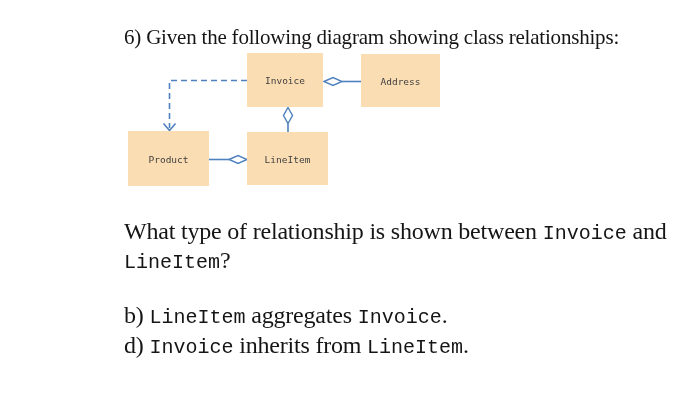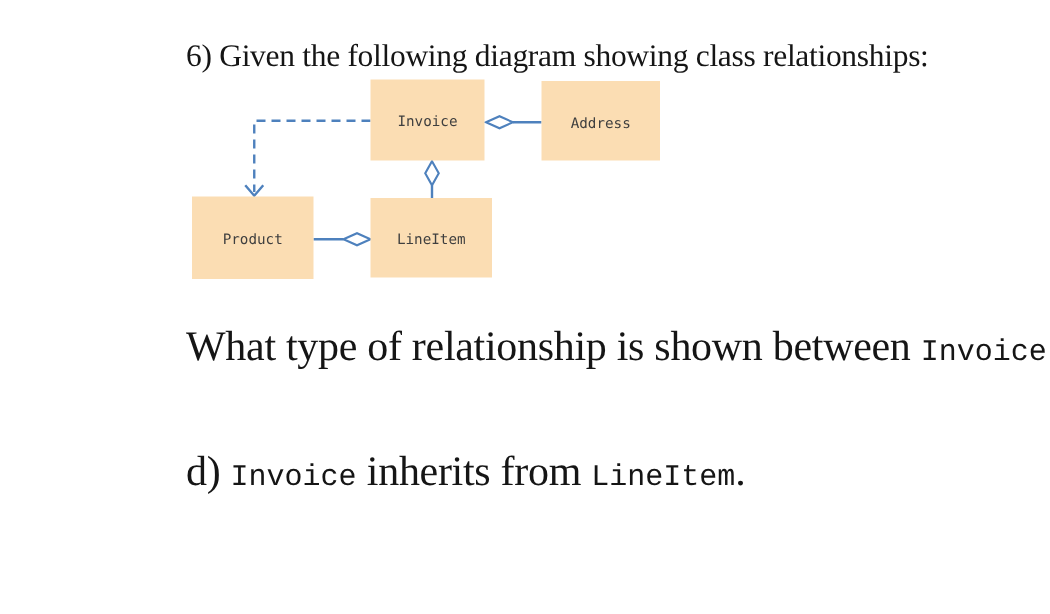--- a/index.html
+++ b/index.html
@@ -14,21 +14,21 @@
     position: relative;
     width: 700px;
     height: 366px;
     background: #ffffff;
     overflow: hidden;
     color: var(--text-color);
     margin-left: 41px;
   }
   .serif {
     font-family: "Liberation Serif", serif;
-    font-size: 28px;
+    font-size: 24px;
     letter-spacing: -0.2px;
   }
   .mono {
     font-family: "Liberation Mono", monospace;
     font-size: 20px;
     letter-spacing: 0;
   }
   .page-title {
     position: absolute;
     left: 83px;
@@ -118,19 +118,21 @@
     <rect class="class-box" x="206" y="132" width="81" height="53"></rect>
 
     <text class="box-label" x="244" y="84">Invoice</text>
     <text class="box-label" x="359.5" y="85">Address</text>
     <text class="box-label" x="127.5" y="162.5">Product</text>
     <text class="box-label" x="246.5" y="162.5">LineItem</text>
   </svg>
 
   <div class="question-block">
     <div class="question-line"><span class="serif">What type of relationship is shown between </span><span class="mono">Invoice</span><span class="serif"> and</span></div>
+    <div class="question-line"><span class="mono">LineItem</span><span class="serif">?</span></div>
   </div>
 
   <div class="options-block">
+    <div class="option-line"><span class="serif">b) </span><span class="mono">LineItem</span><span class="serif"> aggregates </span><span class="mono">Invoice</span><span class="serif">.</span></div>
     <div class="option-line"><span class="serif">d) </span><span class="mono">Invoice</span><span class="serif"> inherits from </span><span class="mono">LineItem</span><span class="serif">.</span></div>
   </div>
 
 </div>
 
 </body></html>

